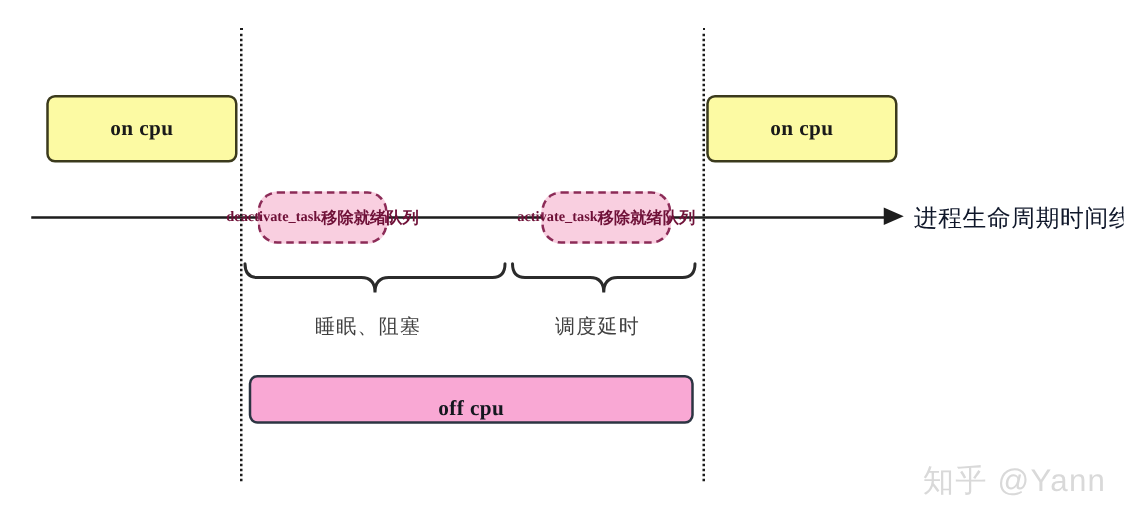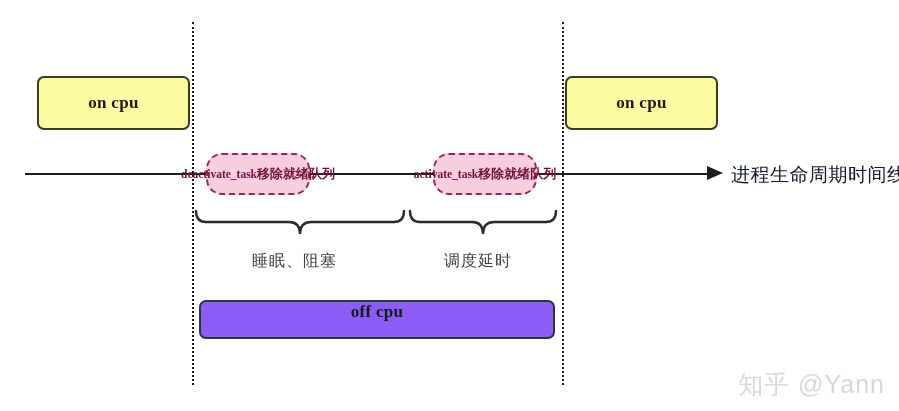--- a/index.html
+++ b/index.html
@@ -44,25 +44,25 @@
     color: #1a1a1a;
     letter-spacing: .3px;
   }
   #box-oncpu-left  { left: 37px;  top: 76px; width: 153px; height: 54px; }
   #box-oncpu-right { left: 565px; top: 76px; width: 153px; height: 54px; }
 
   #box-offcpu {
     position: absolute;
     box-sizing: border-box;
     left: 199px; top: 300px; width: 356px; height: 39px;
-    background: #8b5cf6;
+    background: #f9a8d4;
     border: 2.5px solid #2c3442;
     border-radius: 7px;
     display: flex;
-    align-items: flex-start;
+    align-items: flex-end;
     justify-content: center;
   }
   #box-offcpu .lbl {
     font-family: "Liberation Serif", serif;
     font-weight: bold;
     font-size: 17px;
     color: #14181f;
     letter-spacing: .3px;
   }
 

